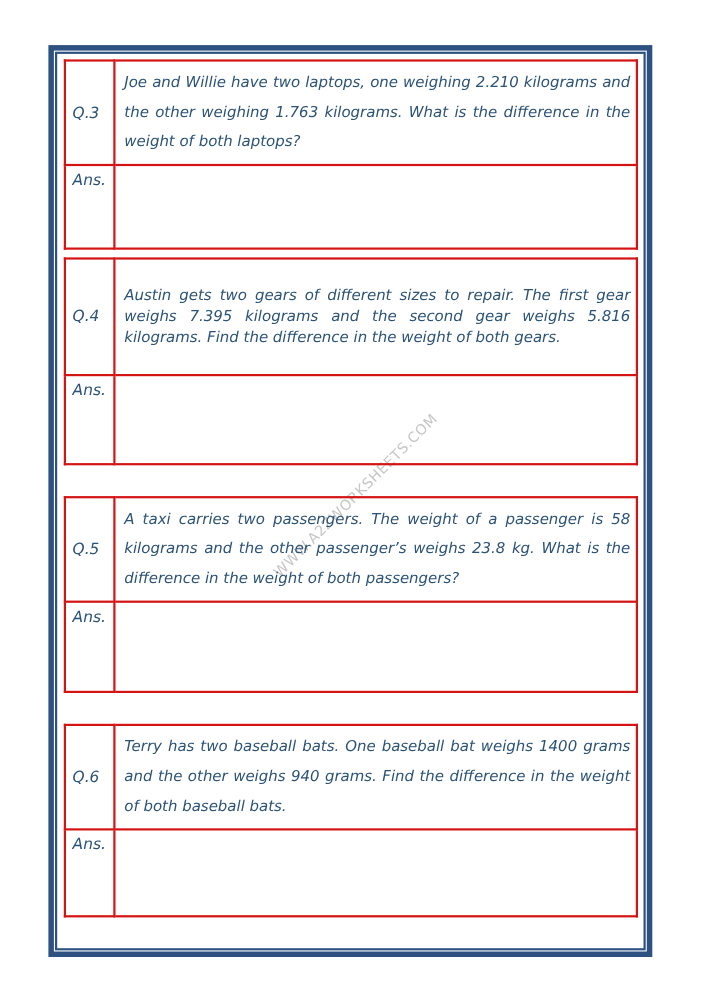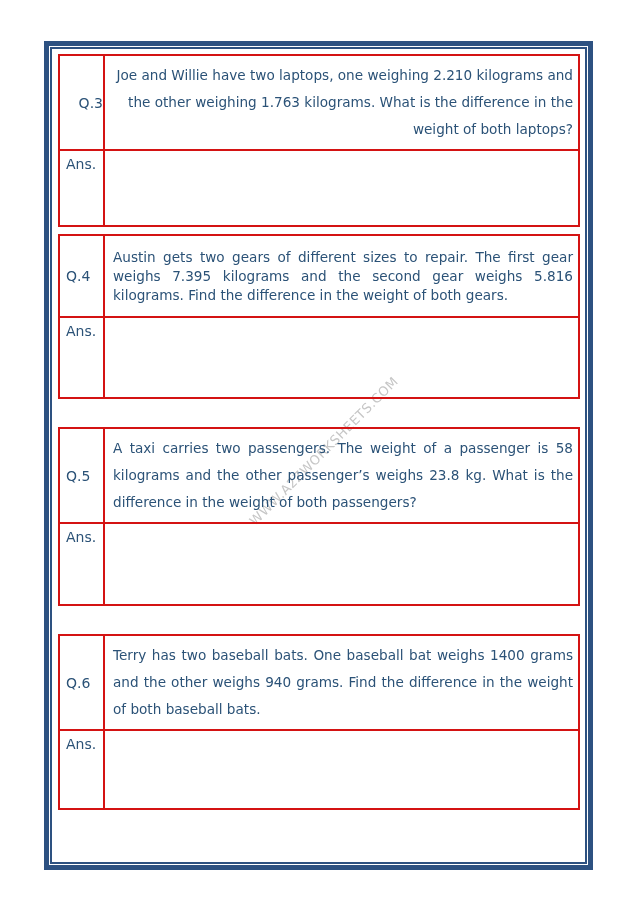--- a/index.html
+++ b/index.html
@@ -55,20 +55,21 @@
     border-collapse: collapse;
     table-layout: fixed;
     width: 522px;
     margin-left: 6px;
     background: transparent;
   }
   table.qa td {
     border: 2px solid var(--red);
     color: var(--navy);
     background: transparent;
+    font-style: italic;
   }
   td.qnum {
     width: 45px;
     vertical-align: middle;
     padding-left: 6px;
     font-size: 14px;
   }
   td.qtext {
     text-align: justify;
     padding: 6px 5px 6px 8px;
@@ -77,24 +78,24 @@
     vertical-align: middle;
   }
   td.ans-label {
     vertical-align: top;
     padding: 5px 0 0 6px;
     font-size: 14px;
   }
   td.ans-area { }
 
   
-  .t1 td.qrow  { height: 92px; text-align: right; }
+  .t1 td.qrow  { height: 92px; }
   .t1 td.arow  { height: 76px; }
   .t1 { margin-bottom: 7px; }
-  .t2 td.qrow  { height: 82px; }
+  .t2 td.qrow  { height: 106px; }
   .t2 td.qtext { line-height: 19px; padding-top: 4px; padding-bottom: 4px; }
   .t2 td.arow  { height: 81px; }
   .t2 { margin-bottom: 28px; }
   .t3 td.qrow  { height: 92px; }
   .t3 td.arow  { height: 82px; }
   .t3 { margin-bottom: 28px; }
   .t4 td.qrow  { height: 92px; }
   .t4 td.arow  { height: 79px; }
 </style>
 </head>

